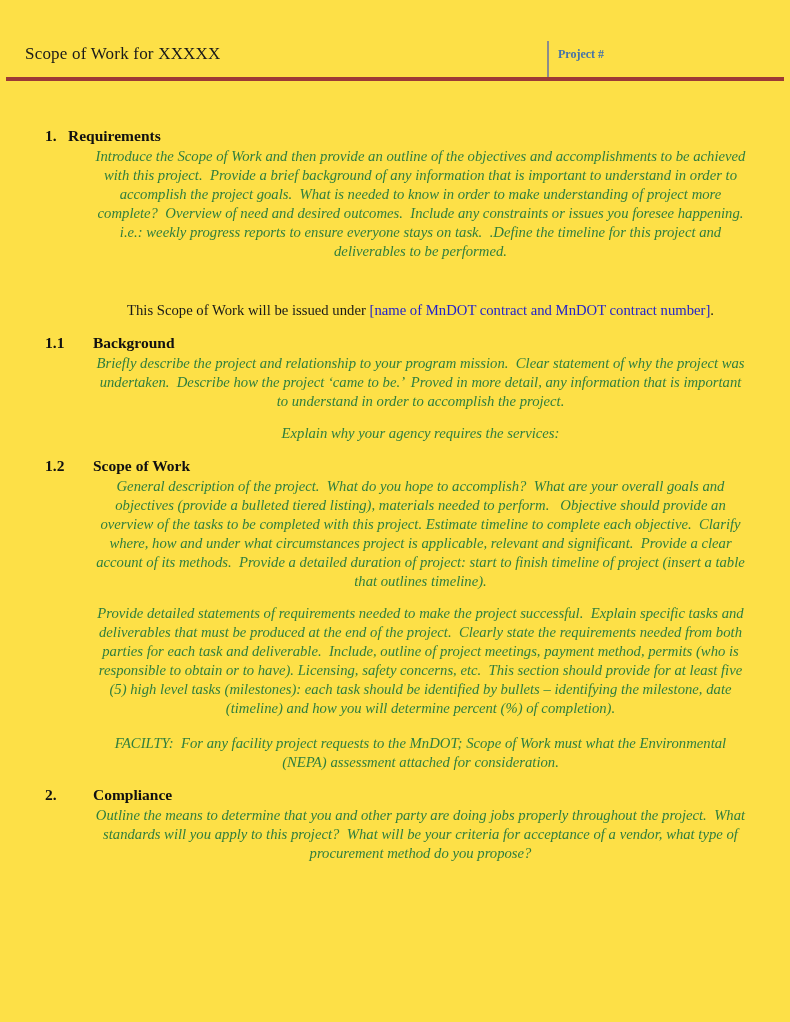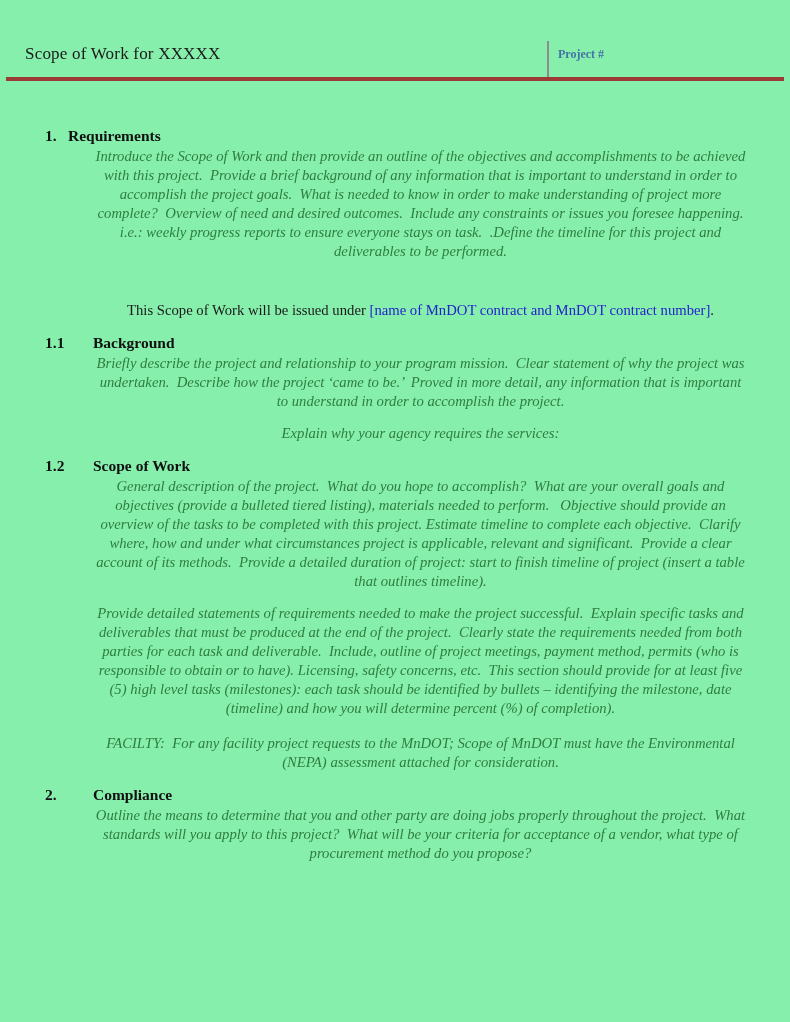--- a/index.html
+++ b/index.html
@@ -1,20 +1,20 @@
 <!DOCTYPE html>
 <html><head>
 <meta charset="utf-8">
 <style>
   html, body { margin: 0; padding: 0; background: #ffffff; }
   .page {
     position: relative;
     width: 790px;
     height: 1022px;
-    background: #86efac;
+    background: #fde047;
     font-family: "Liberation Serif", serif;
     color: #191919;
     overflow: hidden;
   }
   
   .doc-title {
     position: absolute;
     left: 25px; top: 44px;
     font-size: 17px;
     letter-spacing: 0.2px;
@@ -111,21 +111,21 @@
     <section>
       <div class="sec-h">
         <span class="num">1.2</span>
         <span class="ttl">Scope of Work</span>
       </div>
       <p class="green">General description of the project.  What do you hope to accomplish?  What are your overall goals and objectives (provide a bulleted tiered listing), materials needed to perform.   Objective should provide an overview of the tasks to be completed with this project. Estimate timeline to complete each objective.  Clarify where, how and under what circumstances project is applicable, relevant and significant.  Provide a clear account of its methods.  Provide a detailed duration of project: start to finish timeline of project (insert a table that outlines timeline).</p>
     </section>
 
     <section>
       <p class="green gap">Provide detailed statements of requirements needed to make the project successful.  Explain specific tasks and deliverables that must be produced at the end of the project.  Clearly state the requirements needed from both parties for each task and deliverable.  Include, outline of project meetings, payment method, permits (who is responsible to obtain or to have). Licensing, safety concerns, etc.  This section should provide for at least five (5) high level tasks (milestones): each task should be identified by bullets – identifying the milestone, date (timeline) and how you will determine percent (%) of completion).</p>
-      <p class="green">FACILTY:  For any facility project requests to the MnDOT; Scope of MnDOT must have the Environmental (NEPA) assessment attached for consideration.</p>
+      <p class="green">FACILTY:  For any facility project requests to the MnDOT; Scope of Work must what the Environmental (NEPA) assessment attached for consideration.</p>
     </section>
 
     <section>
       <div class="sec-h">
         <span class="num">2.</span>
         <span class="ttl">Compliance</span>
       </div>
       <p class="green">Outline the means to determine that you and other party are doing jobs properly throughout the project.  What standards will you apply to this project?  What will be your criteria for acceptance of a vendor, what type of procurement method do you propose?</p>
     </section>
 

